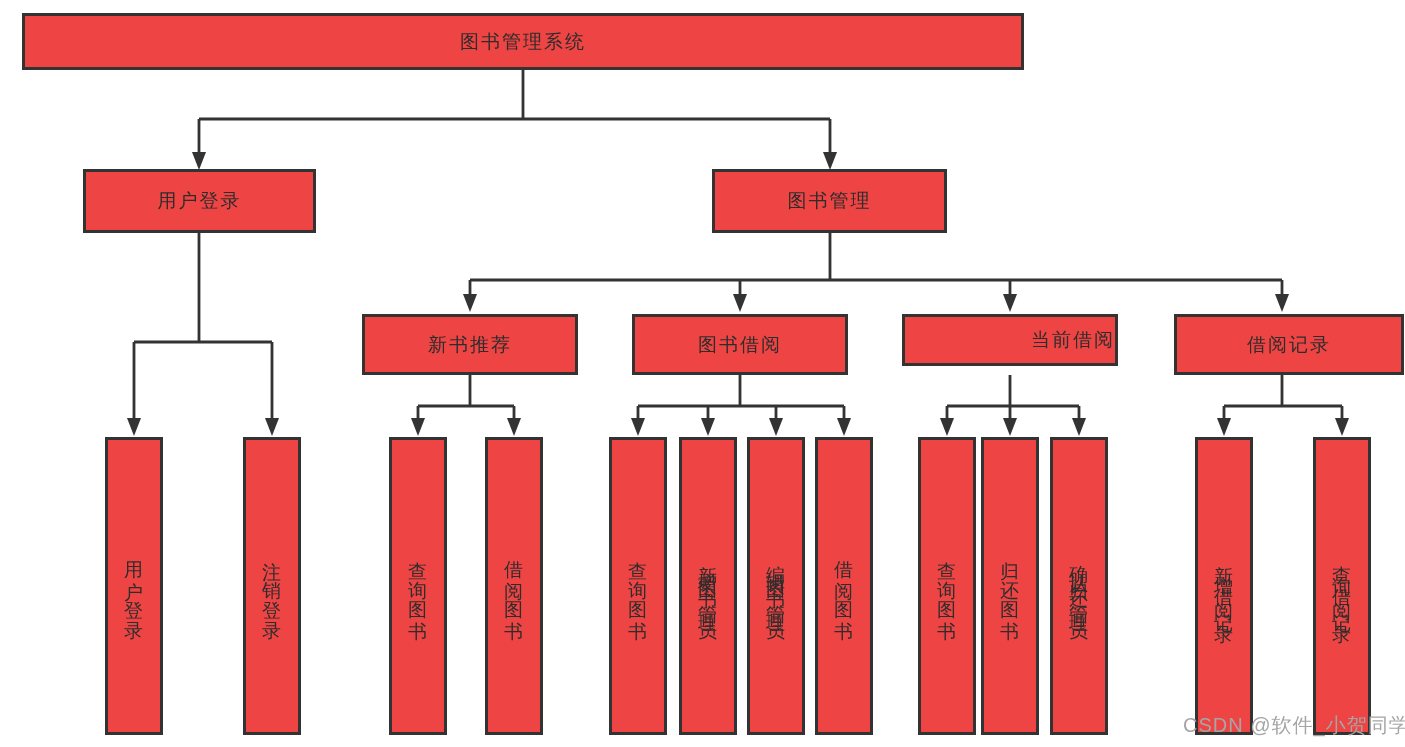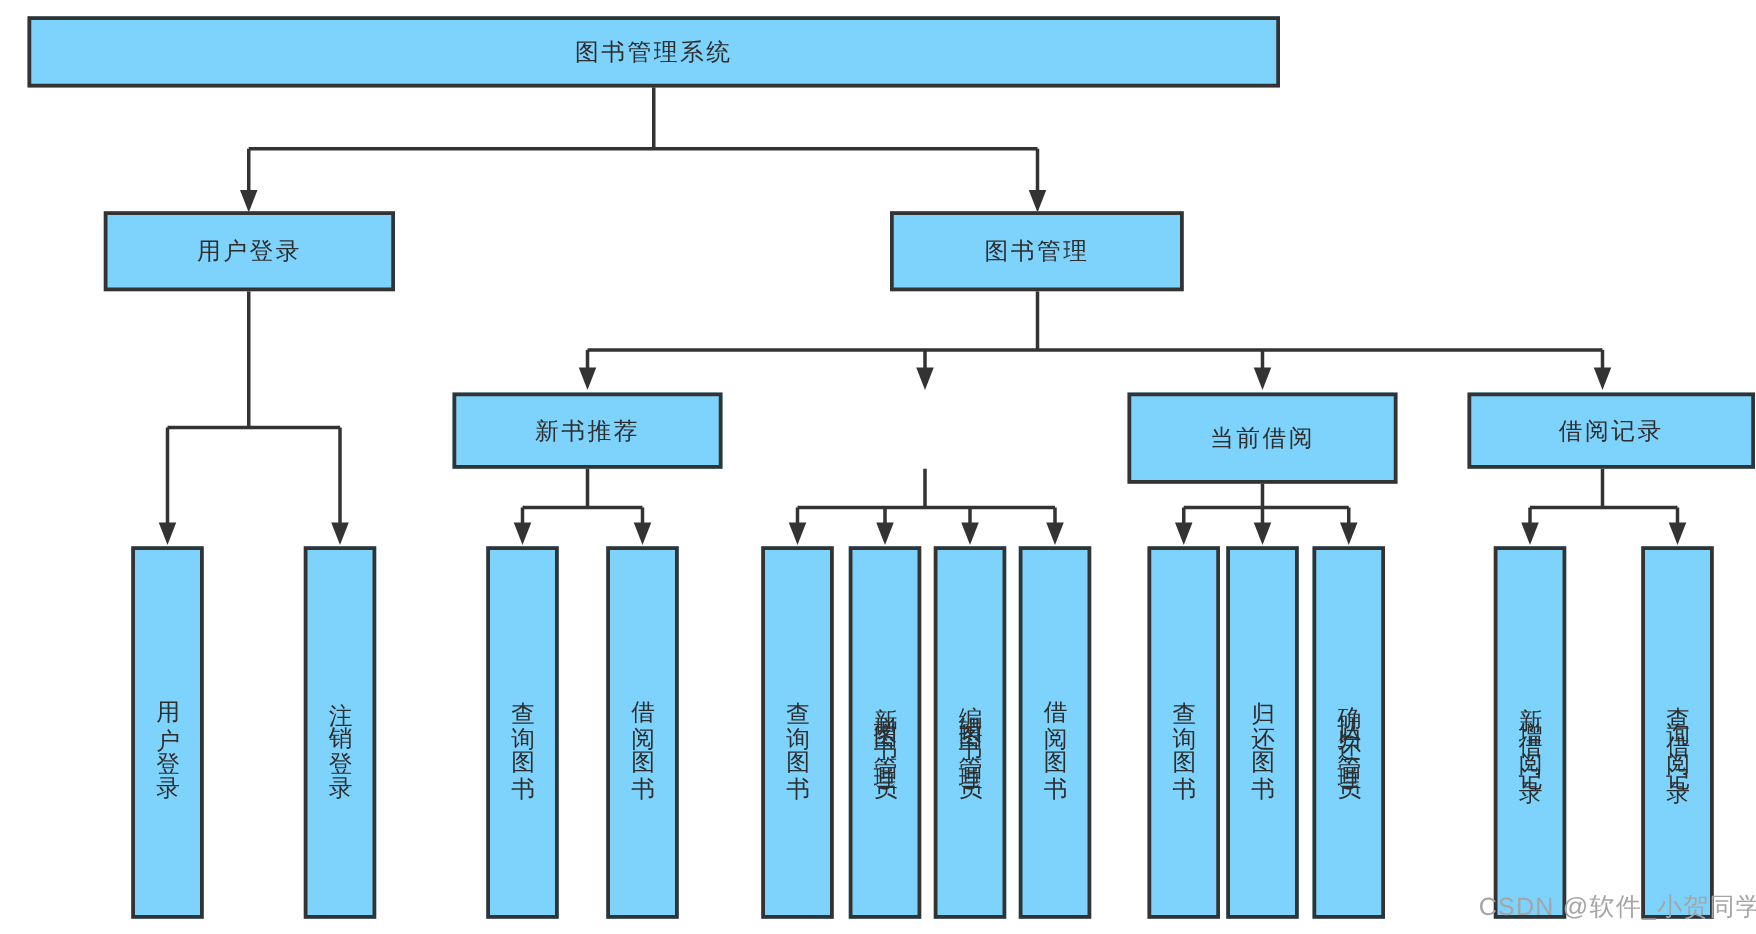--- a/index.html
+++ b/index.html
@@ -7,21 +7,21 @@
   .canvas {
     position:relative; width:1405px; height:747px;
     background:var(--background,#ffffff);
     font-family:"Liberation Sans","DejaVu Sans",sans-serif;
     overflow:hidden;
   }
   .connectors { position:absolute; left:0; top:0; width:1405px; height:747px; }
   .cline { stroke:var(--line,#333333); stroke-width:2.8; fill:none; }
   .carrow { fill:var(--line,#333333); stroke:none; }
   .node {
-    position:absolute; border:3px solid var(--line,#333333); background:#7dd3fc;
+    position:absolute; border:3px solid var(--line,#333333); background:#ef4444;
     display:flex; align-items:center; justify-content:center;
     color:var(--text,#2d2d2d); font-size:19px; letter-spacing:2px; white-space:nowrap;
   }
   .vnode span {
     writing-mode:vertical-rl; text-orientation:mixed;
     letter-spacing:20px; line-height:1;
   }
   .vnode.ls6 span { letter-spacing:12px; }
   .vnode.ls9 span { letter-spacing:8px; }
   .watermark {
@@ -92,21 +92,24 @@
   <div class="node" style="left:83px; top:169px; width:233px; height:64px;">
     <span>用户登录</span>
   </div>
   <div class="node" style="left:712px; top:169px; width:235px; height:64px;">
     <span>图书管理</span>
   </div>
 
   <div class="node" style="left:362px; top:314px; width:216px; height:61px;justify-content:center;">
     <span>新书推荐</span>
   </div>
-  <div class="node" style="left:902px; top:314px; width:216px; height:73px;">
+  <div class="node" style="left:632px; top:314px; width:216px; height:61px;">
+    <span>图书借阅</span>
+  </div>
+  <div class="node" style="left:902px; top:314px; width:216px; height:52px;justify-content:flex-end;">
     <span>当前借阅</span>
   </div>
   <div class="node" style="left:1174px; top:314px; width:230px; height:61px;">
     <span>借阅记录</span>
   </div>
 
   <div class="node vnode" style="left:105px; top:437px; width:58px; height:298px;">
     <span>用户登录</span>
   </div>
   <div class="node vnode" style="left:243px; top:437px; width:58px; height:298px;">

